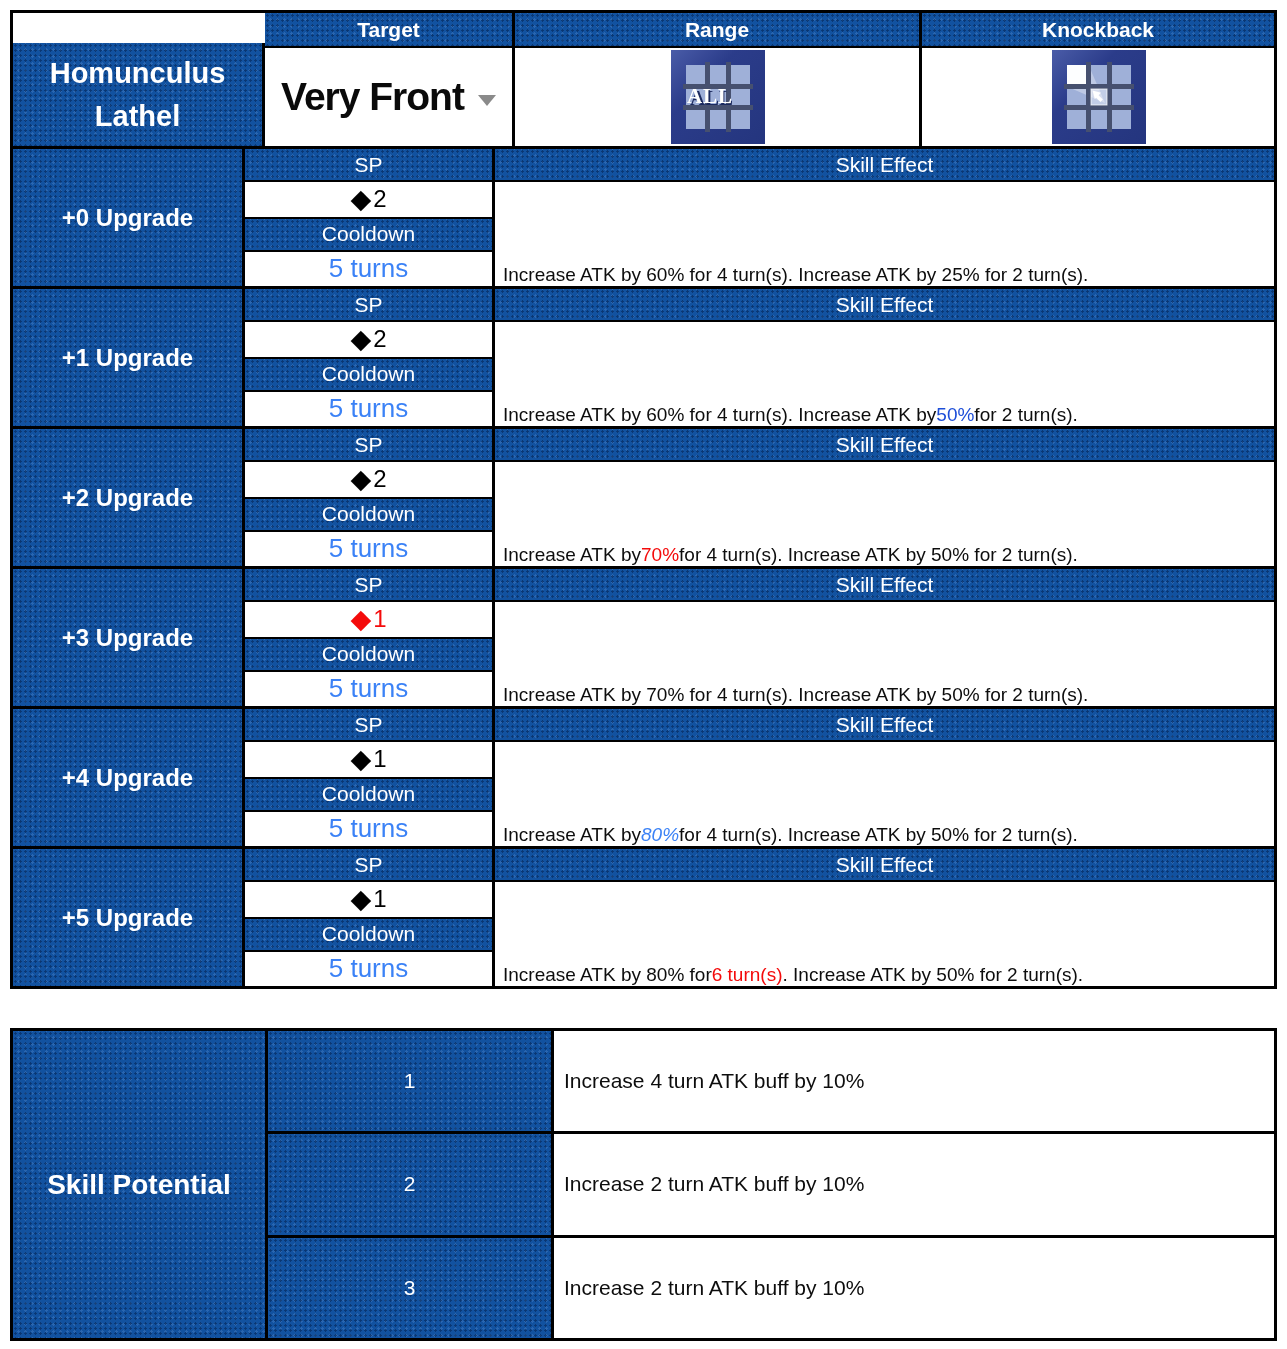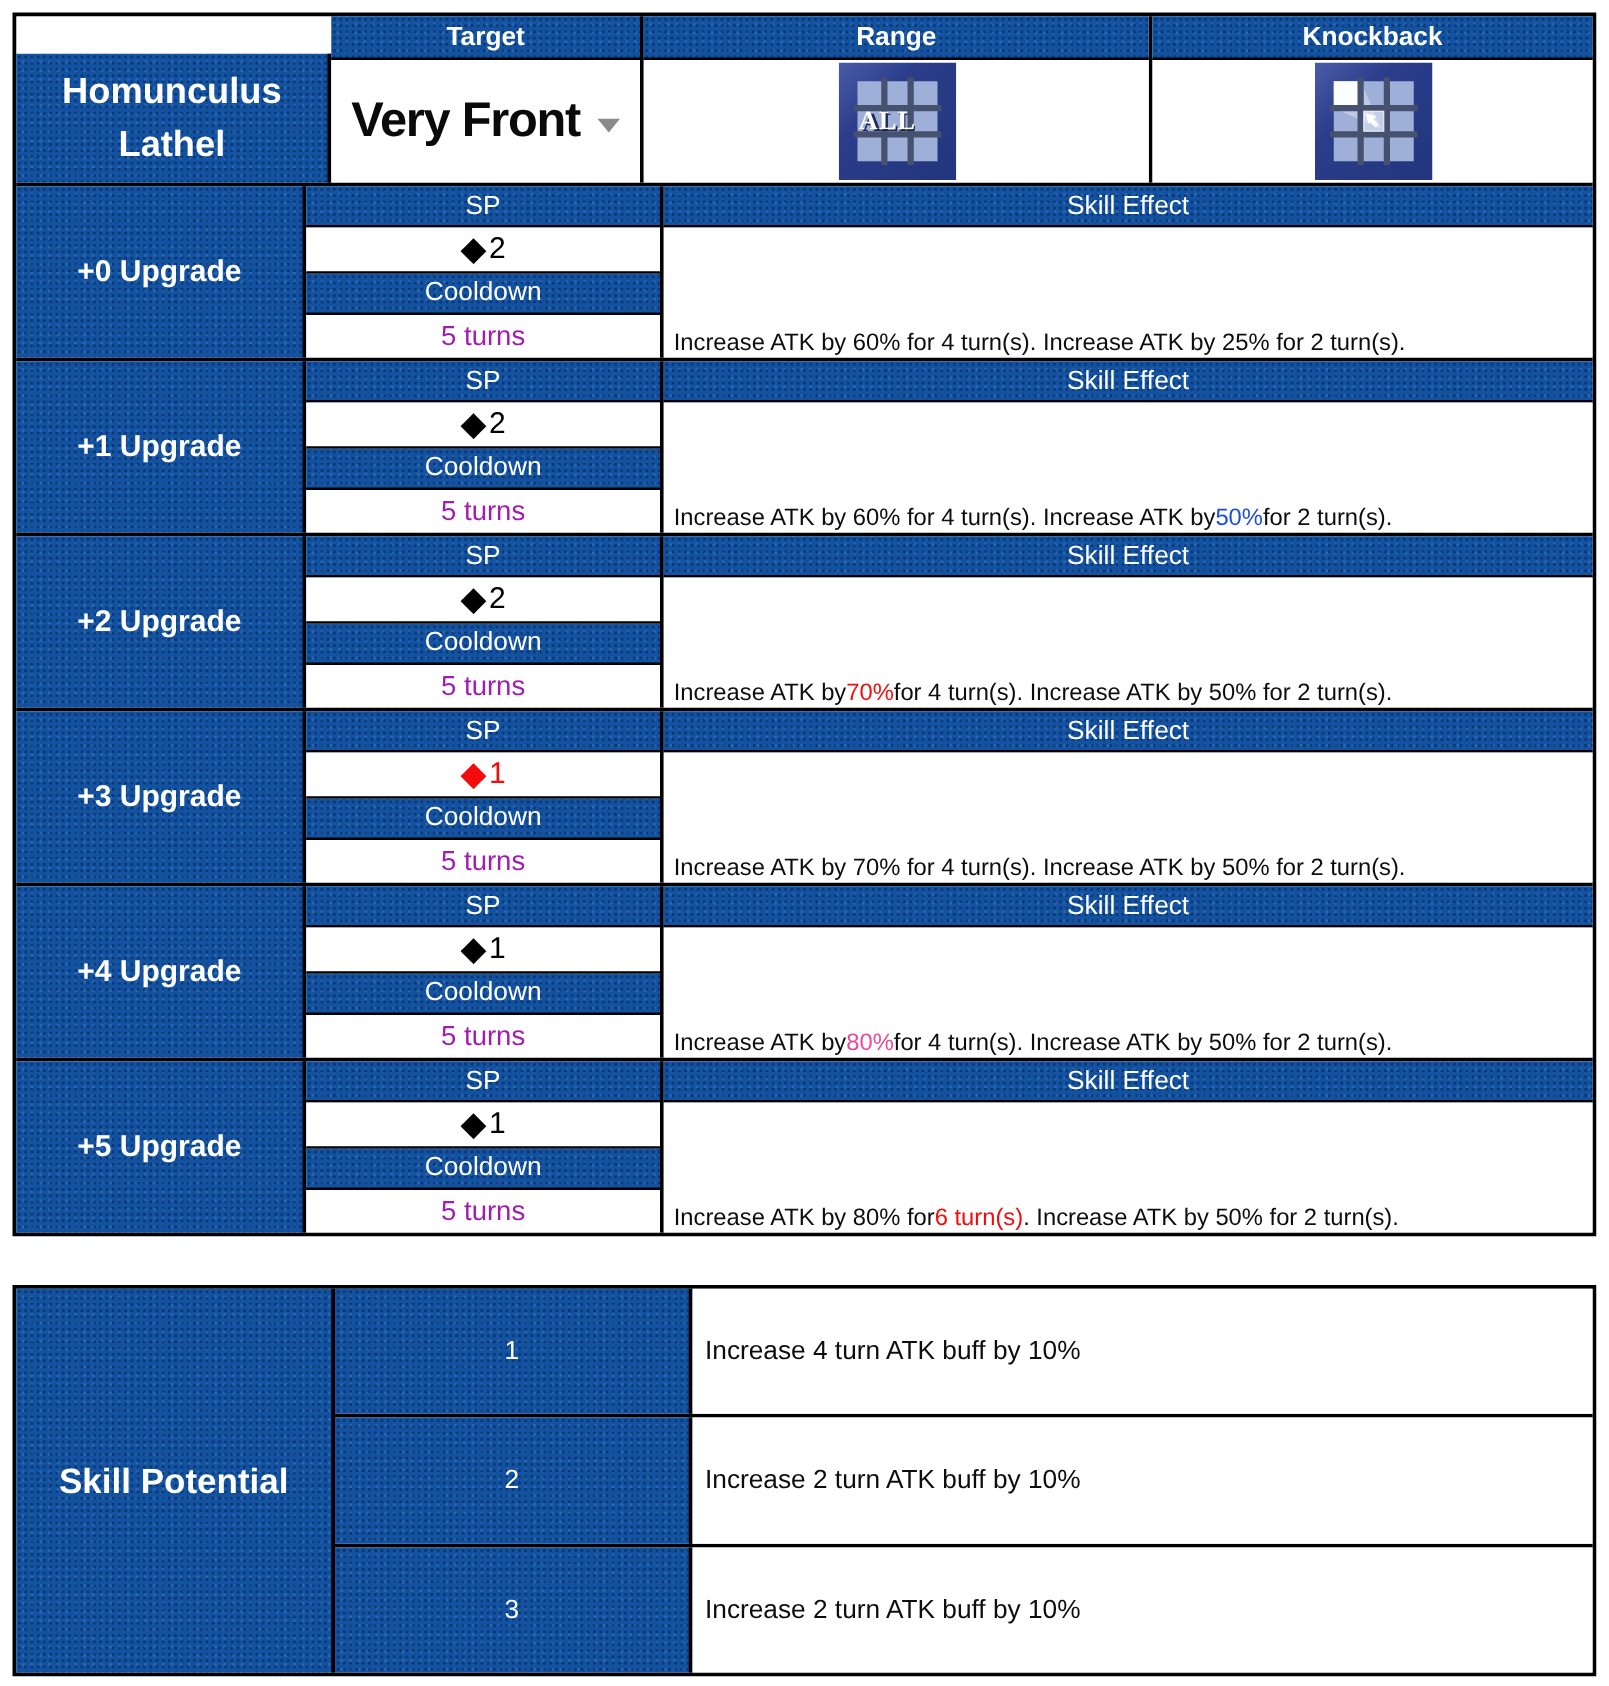--- a/index.html
+++ b/index.html
@@ -36,26 +36,26 @@
   .target-value { font-size:39px; font-weight:bold; color:#0a0a0a; letter-spacing:-1px; }
   .dd-arrow { width:0; height:0; margin-left:14px; margin-top:6px;
     border-left:9px solid transparent; border-right:9px solid transparent;
     border-top:11px solid #8a8a8a; }
 
   
   .block { flex:1; display:flex; border-bottom:3px solid #000; }
   .block:last-child { border-bottom:none; }
   .label-cell { width:232px; border-right:3px solid #000; display:flex;
     align-items:center; justify-content:center; font-weight:bold; font-size:24px; }
-  .mid-col { width:286px; border-right:3px solid #000; display:flex; flex-direction:column; }
+  .mid-col { width:250px; border-right:3px solid #000; display:flex; flex-direction:column; }
   .right-col { flex:1; display:flex; flex-direction:column; }
   .sub-header { height:33px; flex:0 0 auto; display:flex; align-items:center;
     justify-content:center; font-size:21px; border-bottom:2px solid #000; }
   .sub-val { flex:1; background:#fff; display:flex; align-items:center;
-    justify-content:center; font-size:22px; color:#a21caf; }
+    justify-content:center; font-size:26px; color:#3b82f6; }
   .sub-val.bordered { border-bottom:2px solid #000; }
   .sp-val { font-size:24px; font-weight:500; }
   .sp-val .diamond { font-size:27px; margin-right:2px; line-height:1; }
   .effect-cell { flex:1; background:#fff; display:flex; align-items:flex-end;
     font-size:19px; color:#0d0d0d; padding:0 8px; }
 
   
   .icon-wrap { width:92px; height:94px; }
 
   
@@ -229,21 +229,21 @@
         <span class="diamond">◆</span>
           <span>1</span>
       </div>
       <div class="sub-header blue">Cooldown</div>
       <div class="sub-val">5 turns</div>
     </div>
     <div class="right-col">
       <div class="sub-header blue">Skill Effect</div>
       <div class="effect-cell">
           <span>Increase ATK by </span>
-          <span style="color: #ec4899;">80%</span>
+          <span style="color: #3b82f6; font-style: italic;">80%</span>
           <span> for 4 turn(s). Increase ATK by 50% for 2 turn(s).</span>
         </div>
     </div>
   </div>
 
   <div class="block">
     <div class="label-cell blue">+5 Upgrade</div>
     <div class="mid-col">
       <div class="sub-header blue">SP</div>
       <div class="sub-val bordered sp-val" style="color: rgb(0, 0, 0);">

